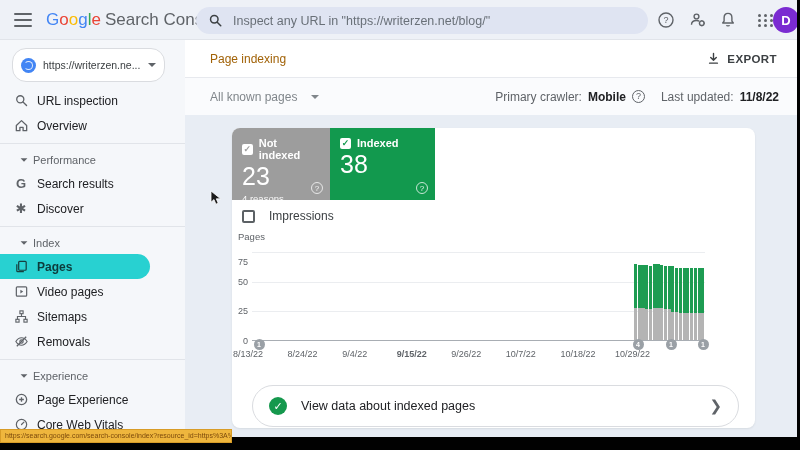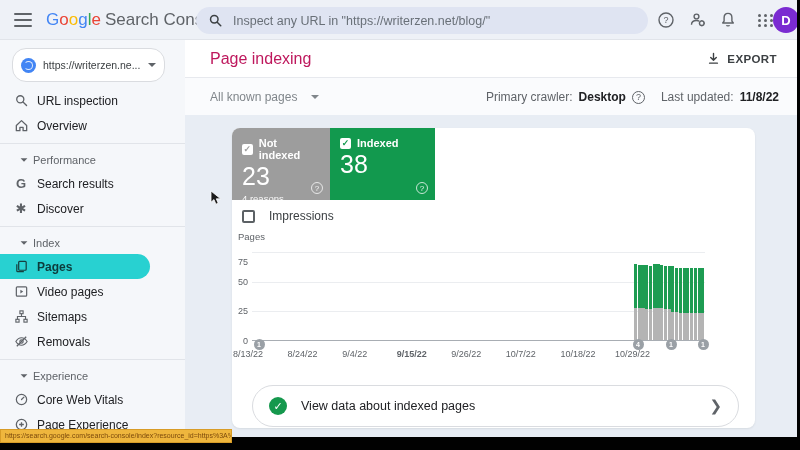--- a/index.html
+++ b/index.html
@@ -45,27 +45,27 @@
   .nav-item.selected { width:150px; border-radius:0 16px 16px 0; font-weight:bold; color:#0d3b3b; }
   .nav-item.selected .ic { color:#163f3f; }
   .nav-header { height:22px; display:flex; align-items:center; padding-left:20px; color:#5f6368;
                 font-size:11px; cursor:pointer; }
   .nav-header .caret { margin-right:5px; transform:scale(.85); }
   .sb-divider { height:1px; background:#e1e4e9; margin:5px 0; }
 
   
   .main { position:absolute; left:185px; top:40px; width:612px; height:397px; display:flex; flex-direction:column; }
   .main-header { height:37px; background:#fff; display:flex; align-items:center; flex:none; }
-  .page-title { font-size:16px; color:#be185d; margin-left:25px; }
+  .page-title { font-size:12px; color:#a16207; margin-left:25px; }
   .export-btn { margin-left:auto; margin-right:20px; display:flex; align-items:center; gap:7px;
                 color:#3c4043; font-size:11.5px; font-weight:bold; letter-spacing:.4px; cursor:pointer; }
   .filter-row { height:38px; background:#fafbfd; border-top:1px solid #e7e9ee; display:flex;
                 align-items:center; flex:none; font-size:12px; }
   .scope-dd { margin-left:25px; display:flex; align-items:center; gap:14px; color:#80868b; cursor:pointer; }
-  .crawler-info { margin-left:auto; margin-right:18px; display:flex; align-items:flex-end; gap:6px; color:#5f6368; }
+  .crawler-info { margin-left:auto; margin-right:18px; display:flex; align-items:flex-start; gap:6px; color:#5f6368; }
   .crawler-info b, .crawler-info .strong { color:#202124; font-weight:bold; }
   .q-circle { width:13px; height:13px; border:1px solid #5f6368; border-radius:50%; font-size:9px;
               display:flex; align-items:center; justify-content:center; color:#5f6368; cursor:pointer; }
   .lastupd { margin-left:10px; }
   .content { flex:1; background:#e8edf4; position:relative; }
 
   
   .panel { position:absolute; left:47px; top:13px; width:523px; height:300px; background:#fff;
            border-radius:8px; box-shadow:0 1px 2px rgba(60,64,67,.1); }
   .card { position:absolute; top:0; height:72px; color:#fff; padding:9px 10px; cursor:pointer; }
@@ -253,35 +253,35 @@
       <span>Removals</span>
     </div>
 
     <div class="sb-divider"></div>
     <div class="nav-header">
       <span class="caret"></span>
       <span>Experience</span>
     </div>
     <div class="nav-item">
       <span class="ic">
+          <svg width="15" height="15" viewBox="0 0 16 16" fill="none" stroke="currentColor" stroke-width="1.4">
+            <circle cx="8" cy="8" r="5.5"></circle>
+            <path d="M8 5.5v5M5.5 8h5"></path>
+          </svg>
+        </span>
+      <span>Page Experience</span>
+    </div>
+    <div class="nav-item">
+      <span class="ic">
           <svg width="15" height="15" viewBox="0 0 16 16" fill="none" stroke="currentColor" stroke-width="1.3">
             <circle cx="8" cy="8" r="5.5"></circle>
             <path d="M8 8l2.6-2.6" stroke-linecap="round"></path>
           </svg>
         </span>
       <span>Core Web Vitals</span>
-    </div>
-    <div class="nav-item">
-      <span class="ic">
-          <svg width="15" height="15" viewBox="0 0 16 16" fill="none" stroke="currentColor" stroke-width="1.4">
-            <circle cx="8" cy="8" r="5.5"></circle>
-            <path d="M8 5.5v5M5.5 8h5"></path>
-          </svg>
-        </span>
-      <span>Page Experience</span>
     </div>
     <div class="nav-item">
       <span class="ic">
           <svg width="15" height="15" viewBox="0 0 16 16" fill="none" stroke="currentColor" stroke-width="1.3">
             <rect x="4.5" y="1.8" width="7" height="12.4" rx="1.2"></rect>
           </svg>
         </span>
       <span>Mobile Usability</span>
     </div>
   </div>
@@ -297,21 +297,21 @@
         <span>EXPORT</span>
       </span>
     </div>
     <div class="filter-row">
       <span class="scope-dd">
         <span>All known pages</span>
         <span class="caret" style="border-top-color:#80868b"></span>
       </span>
       <span class="crawler-info">
         <span>Primary crawler:</span>
-        <span class="strong">Desktop</span>
+        <span class="strong">Mobile</span>
         <span class="q-circle">?</span>
         <span class="lastupd">Last updated:</span>
         <span class="strong">11/8/22</span>
       </span>
     </div>
 
     <div class="content">
       <div class="panel">
 
         <div class="card card-ni" id="card-ni" style="background: rgb(157, 157, 157);">

